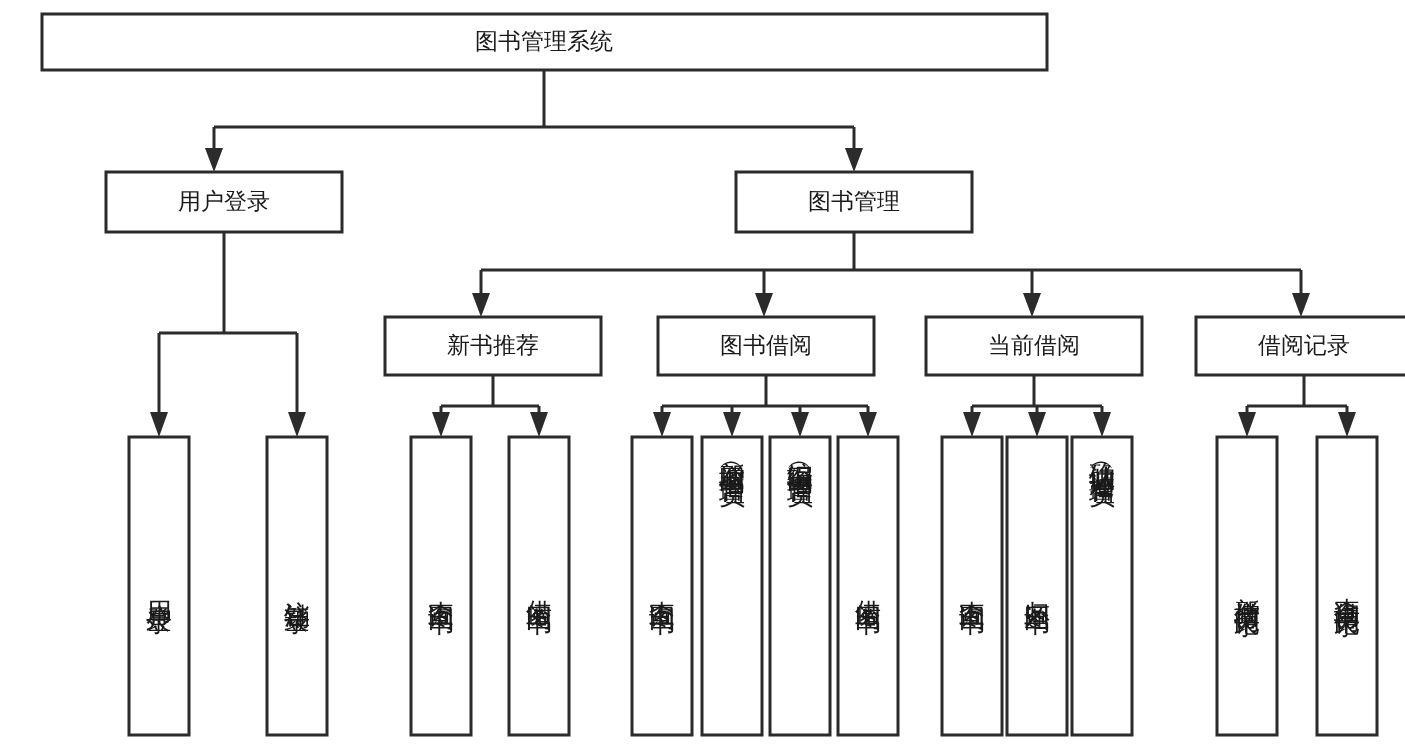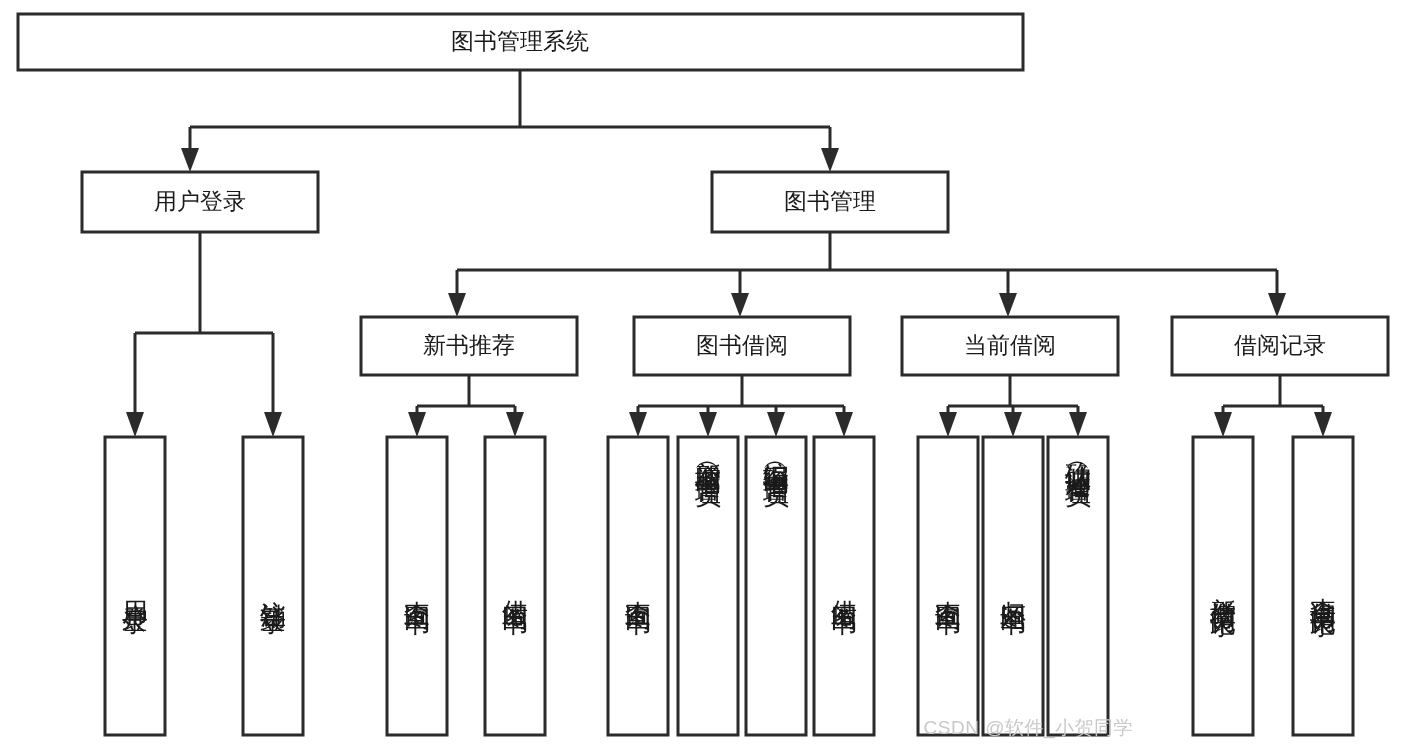--- a/index.html
+++ b/index.html
@@ -11,20 +11,21 @@
     width: 1405px;
     height: 747px;
     font-family: "Liberation Sans", "DejaVu Sans", sans-serif;
     overflow: hidden;
   }
   #diagram-root {
     position: relative;
     width: 1141px;
     height: 747px;
     background: #ffffff;
+    margin-left: 24px;
   }
   svg#flow-svg {
     position: absolute;
     left: 0;
     top: 0;
     width: 1405px;
     height: 747px;
     display: block;
   }
   .node-rect {
@@ -250,15 +251,14 @@
     <span class="leaf-label-text" style="margin-top:4px;">确认归还（管理员）</span>
   </div>
 
   <div class="leaf-label-box" style="left:1193px; top:437px; width:60px; height:298px;">
     <span class="leaf-label-text">新增借阅记录</span>
   </div>
   <div class="leaf-label-box" style="left:1293px; top:437px; width:60px; height:298px;">
     <span class="leaf-label-text">查询借阅记录</span>
   </div>
 
-  <div class="watermark">CSDN @软件_小贺同学</div>
 
 </div>
 
 </body></html>

